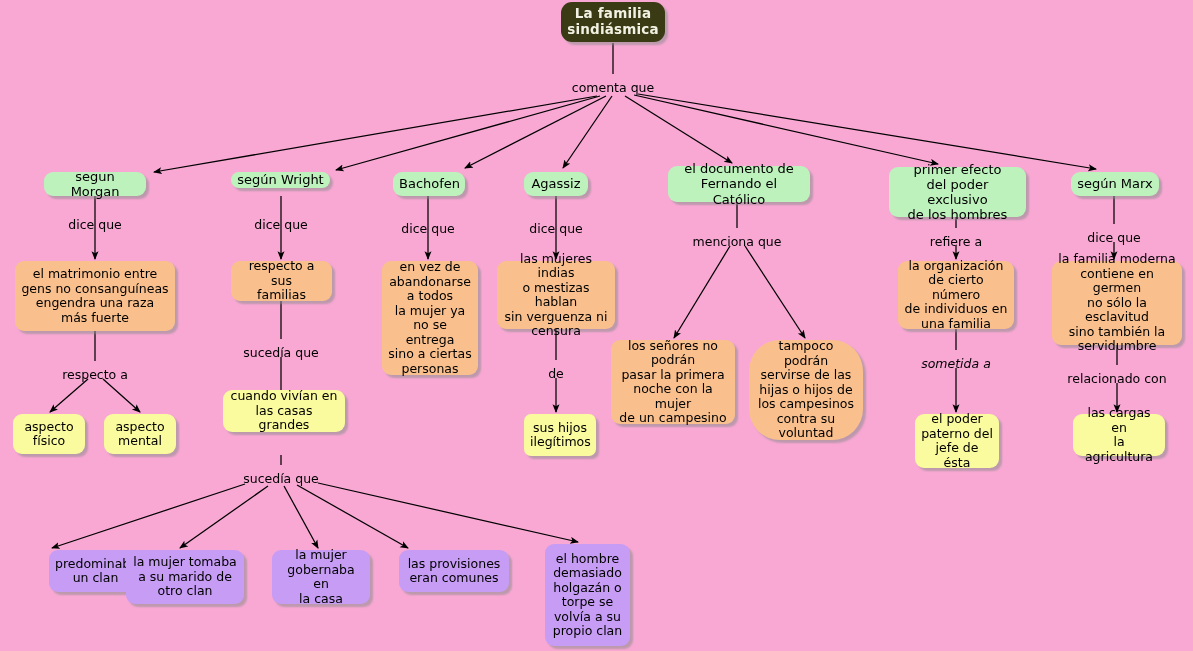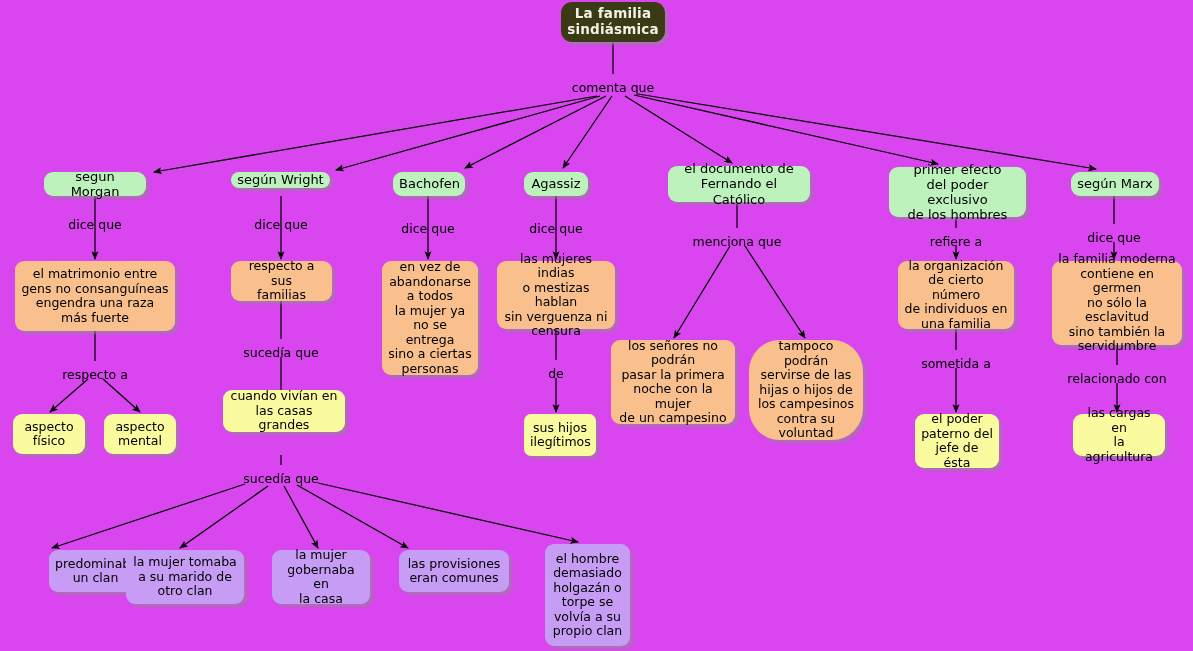--- a/index.html
+++ b/index.html
@@ -5,21 +5,21 @@
 <style>
   html,body{margin:0;padding:0;background:#ffffff;}
   body{
     font-family:"DejaVu Sans","Liberation Sans",sans-serif;
     -webkit-font-smoothing:antialiased;
   }
   #canvas{
     position:relative;
     width:1193px;
     height:651px;
-    background:#d946ef;
+    background:#f9a8d4;
     overflow:hidden;
   }
   #edges{
     position:absolute;
     left:0;top:0;
     width:1193px;height:651px;
     pointer-events:none;
   }
   .node{
     position:absolute;
@@ -198,18 +198,18 @@
       <div class="link-label" style="left: 95px; top: 217px;">dice que</div>
       <div class="link-label" style="left: 281px; top: 217px;">dice que</div>
       <div class="link-label" style="left: 428px; top: 221px;">dice que</div>
       <div class="link-label" style="left: 556px; top: 221px;">dice que</div>
       <div class="link-label" style="left: 737px; top: 234px;">menciona que</div>
       <div class="link-label" style="left: 956px; top: 234px;">refiere a</div>
       <div class="link-label" style="left: 1114px; top: 230px;">dice que</div>
       <div class="link-label" style="left: 95px; top: 367px;">respecto a</div>
       <div class="link-label" style="left: 281px; top: 345px;">sucedía que</div>
       <div class="link-label" style="left: 556px; top: 366px;">de</div>
-      <div class="link-label" style="left: 956px; top: 356px;">sometida a</div>
+      <div class="link-label" style="left: 956px; top: 356px; font-style: italic;">sometida a</div>
       <div class="link-label" style="left: 1117px; top: 371px;">relacionado con</div>
       <div class="link-label" style="left: 281px; top: 471px;">sucedía que</div>
     </div>
 
 </div>
 
 </body></html>

